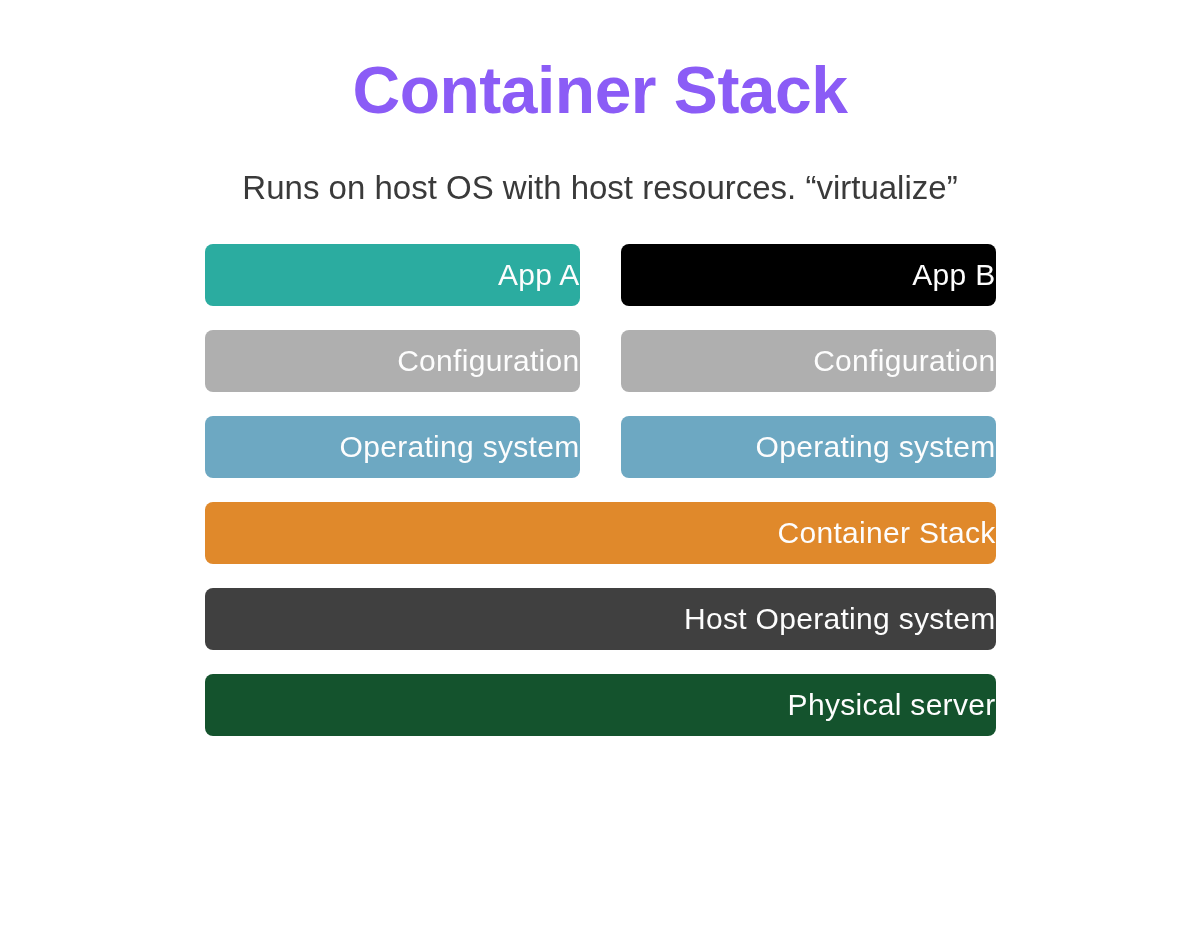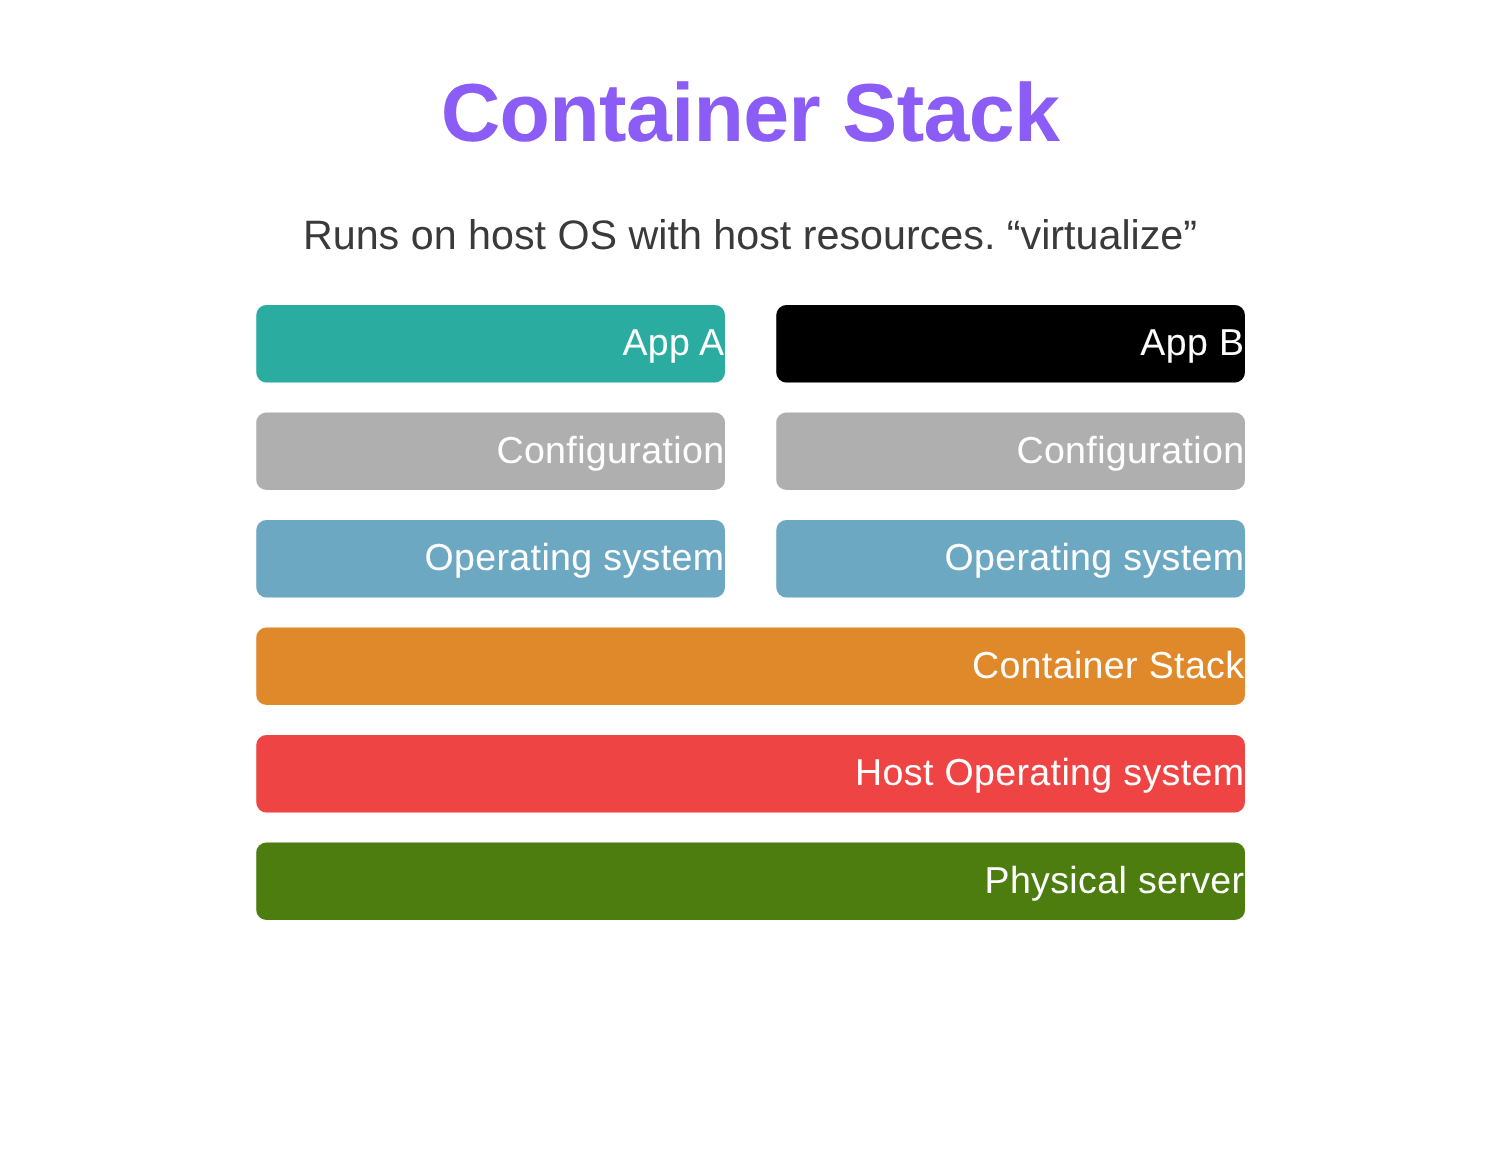--- a/index.html
+++ b/index.html
@@ -108,25 +108,25 @@
       </div>
     </div>
 
     <div class="row">
       <div class="box" style="background-color: rgb(224, 137, 43);">
         <span class="box-label">Container Stack</span>
       </div>
     </div>
 
     <div class="row">
-      <div class="box" style="background-color: #ef4444;">
+      <div class="box" style="background-color: #404040;">
         <span class="box-label">Host Operating system</span>
       </div>
     </div>
 
     <div class="row">
-      <div class="box" style="background-color: #4d7c0f;">
+      <div class="box" style="background-color: #14532d;">
         <span class="box-label">Physical server</span>
       </div>
     </div>
 
   </div>
 </div>
 
 </body></html>

